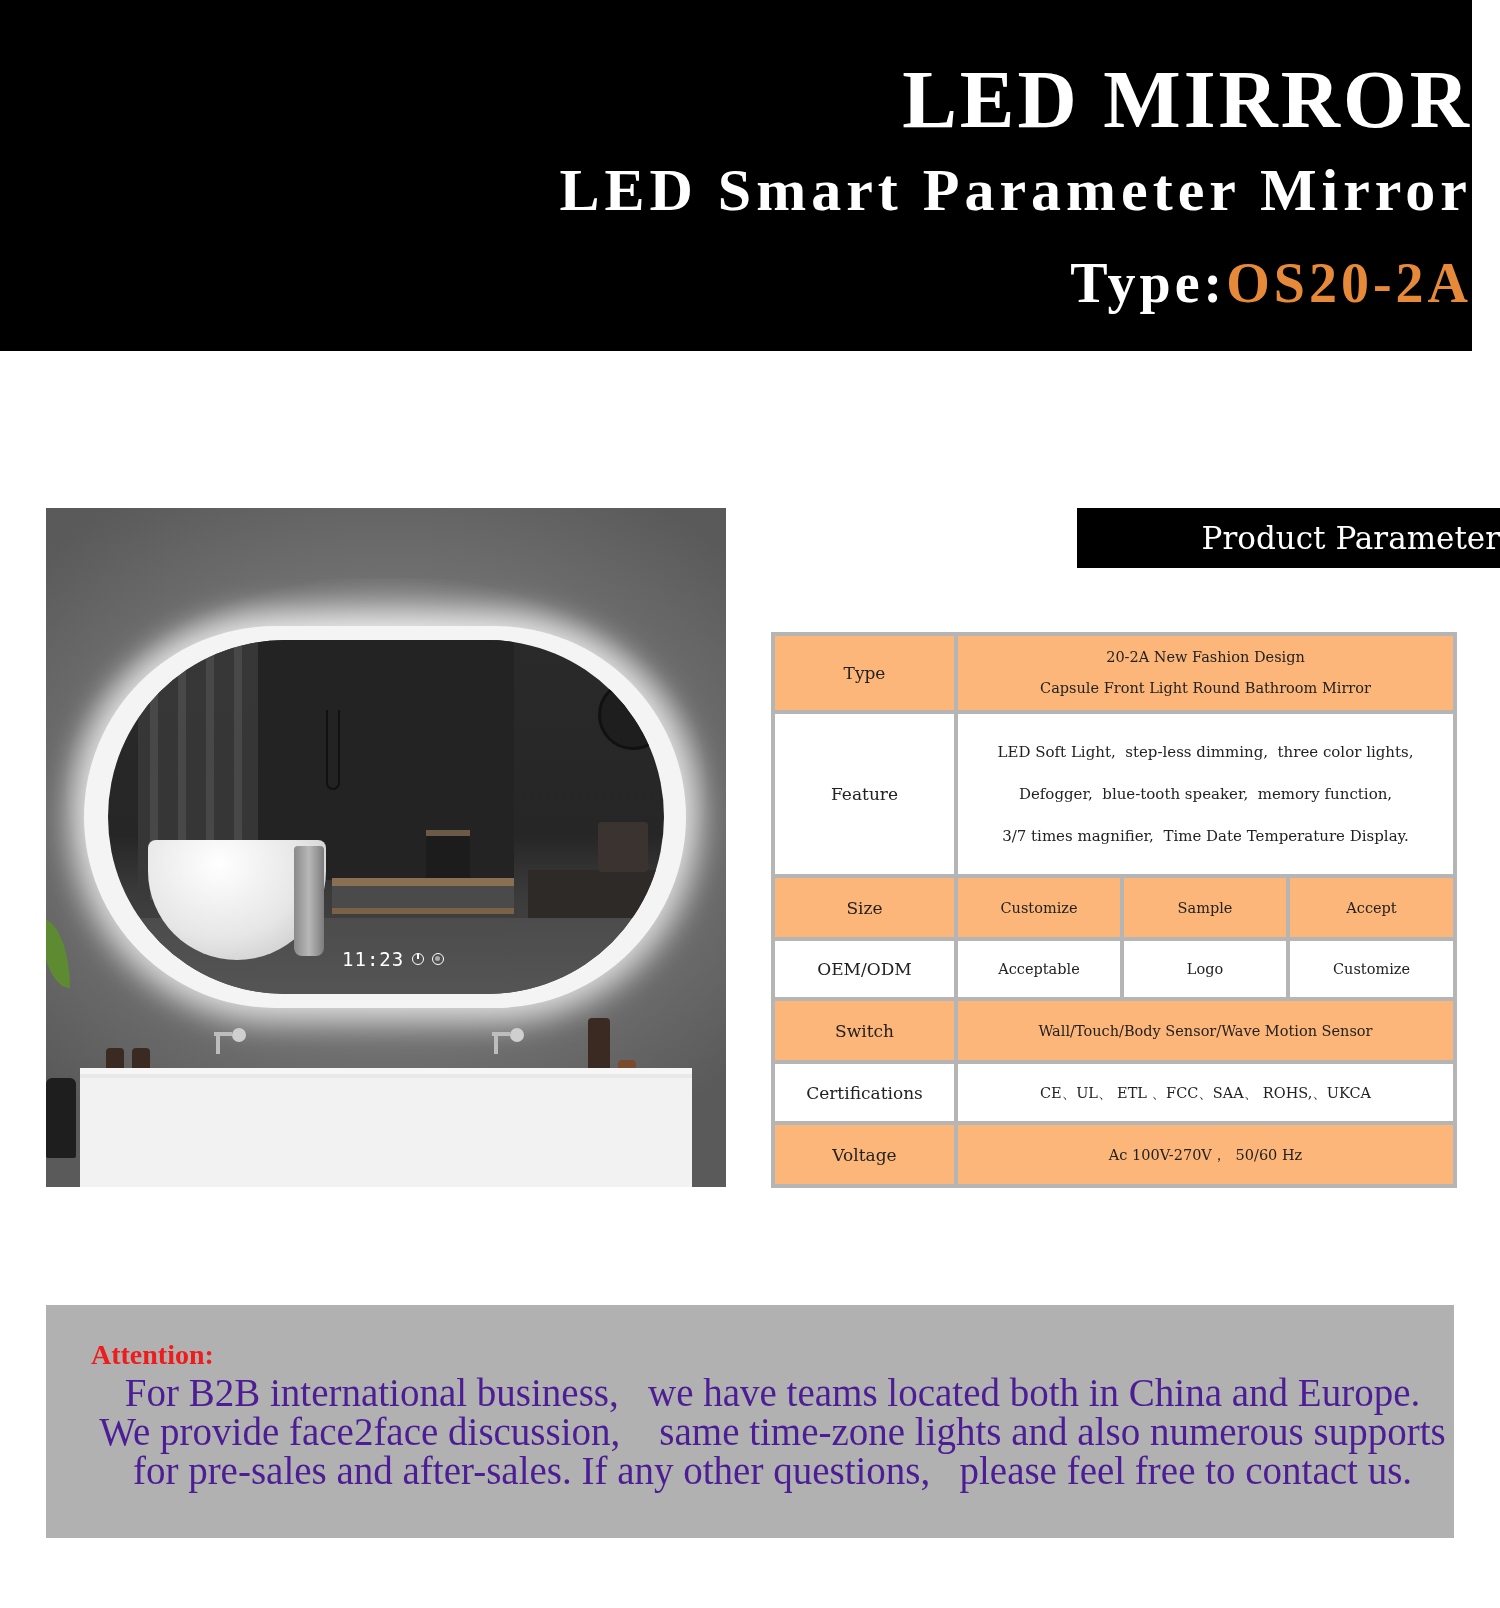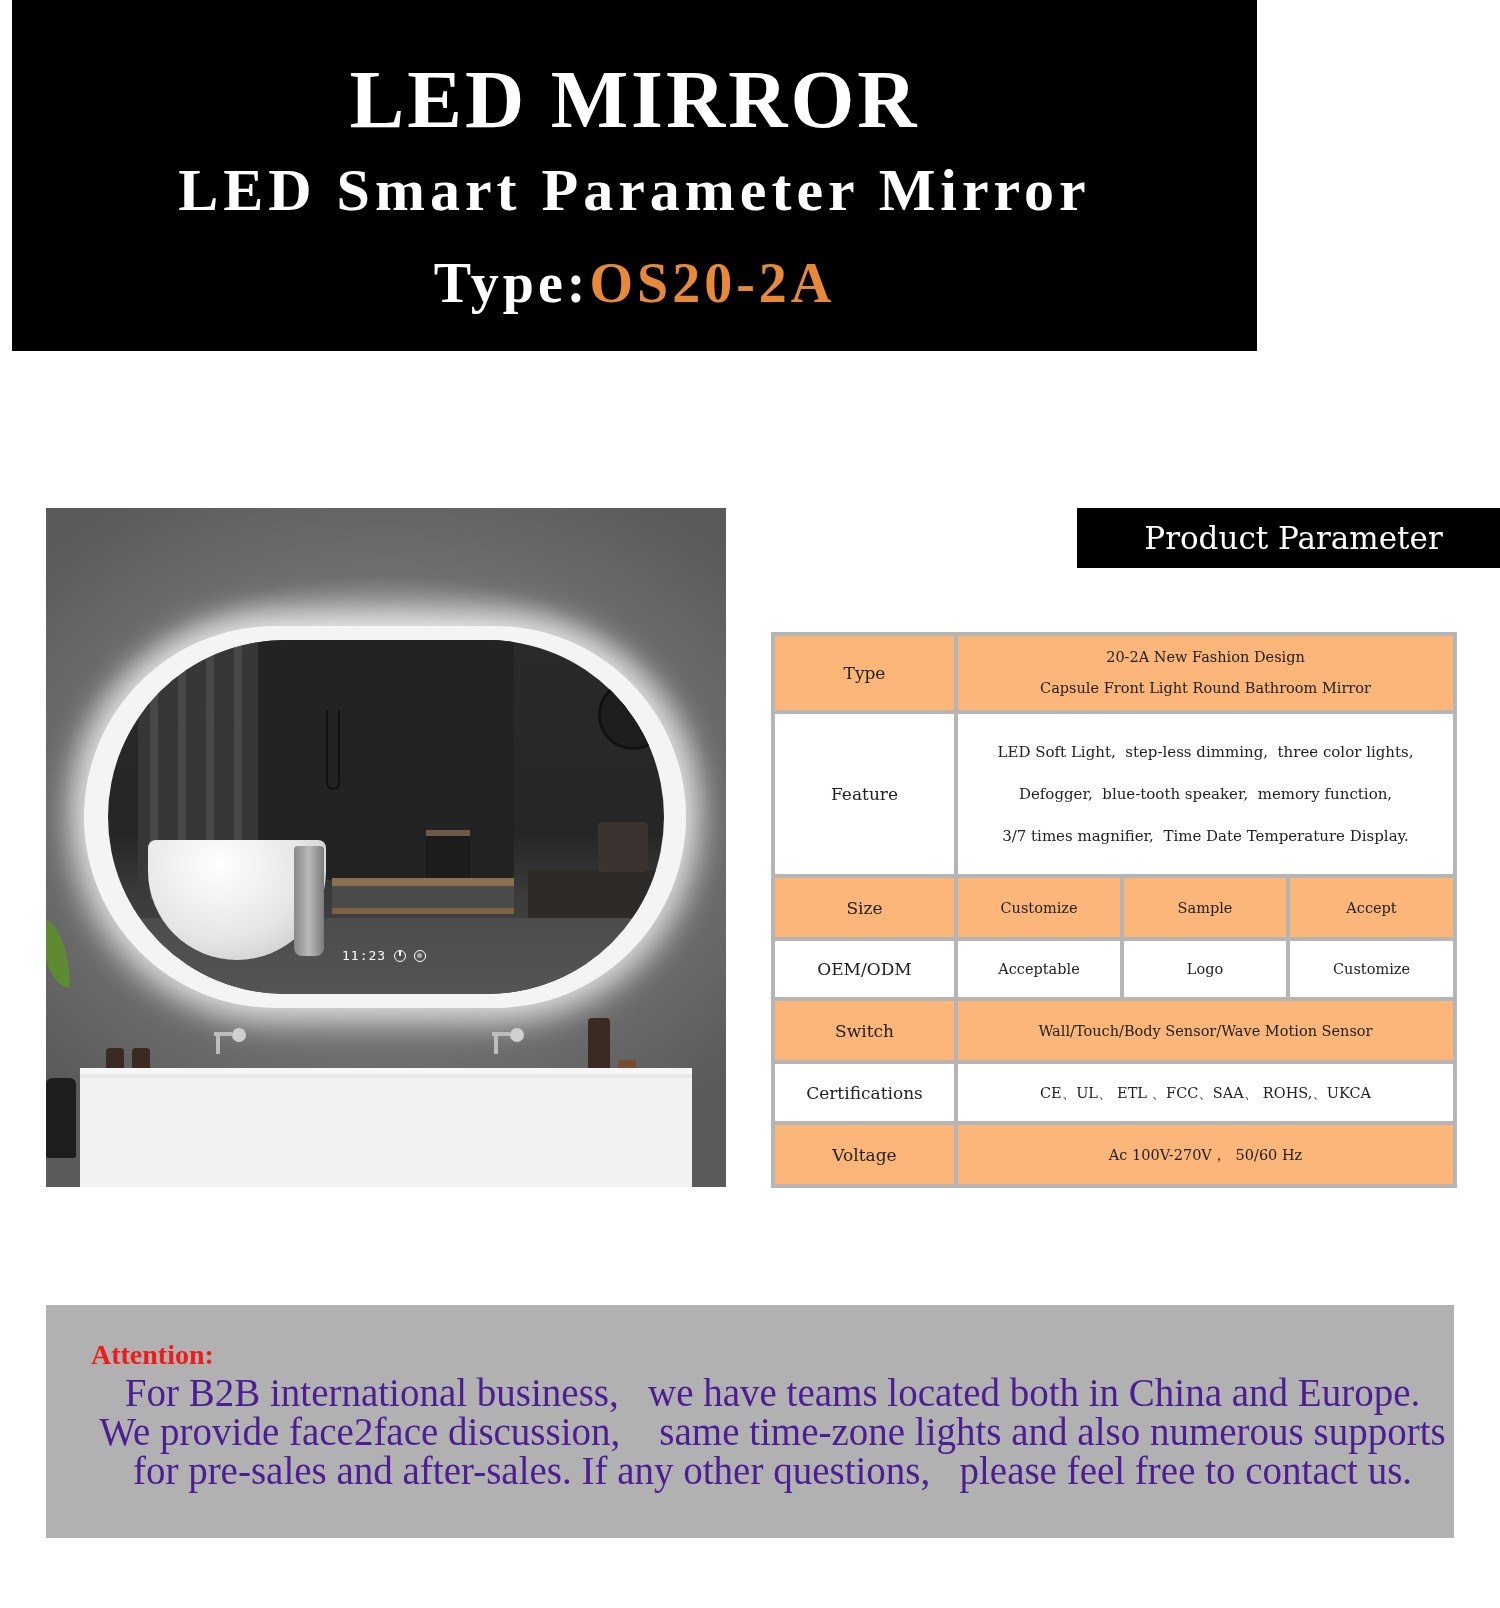--- a/index.html
+++ b/index.html
@@ -1,22 +1,22 @@
 <!DOCTYPE html>
 <html><head>
 <meta charset="utf-8">
 <style>
   * { box-sizing: border-box; margin: 0; padding: 0; }
   html, body { width: 1500px; height: 1608px; background: #ffffff; overflow: hidden; }
   body { position: relative; font-family: "DejaVu Serif", serif; }
 
   
   .banner {
-    position: absolute; left: 12px; top: 0; width: 1245px; height: 351px;
-    background: #000000; color: #ffffff; text-align: center;
+    position: absolute; left: 0; top: 0; width: 1472px; height: 351px;
+    background: #000000; color: #ffffff; text-align: right;
   }
   .banner .title {
     position: absolute; left: 0; right: 0; top: 52px;
     font-family: "Liberation Serif", serif; font-weight: bold;
     font-size: 82px; letter-spacing: 3px; line-height: 96px;
   }
   .banner .subtitle {
     position: absolute; left: 0; right: 0; top: 152px;
     font-family: "Liberation Serif", serif; font-weight: bold;
     font-size: 60px; letter-spacing: 5px; line-height: 76px;
@@ -92,21 +92,21 @@
     background: radial-gradient(ellipse at 40% 20%, #ffffff 0%, #e6e6e6 55%, #bdbdbd 100%);
     border-radius: 8px 8px 90px 90px;
   }
   .mirror-glass .towel {
     position: absolute; left: 186px; top: 206px; width: 30px; height: 110px;
     background: linear-gradient(90deg, #8a8a8a, #b8b8b8, #7c7c7c);
     border-radius: 4px 4px 8px 8px;
   }
   .mirror-glass .display {
     position: absolute; left: 234px; top: 308px;
-    color: #ffffff; font-family: "DejaVu Sans Mono", monospace; font-size: 13px;
+    color: #ffffff; font-family: "DejaVu Sans Mono", monospace; font-size: 19px;
     letter-spacing: 1px; display: flex; align-items: center; gap: 8px;
   }
   .mirror-glass .touch-btn {
     display: inline-block; width: 12px; height: 12px; border-radius: 50%;
     border: 1.5px solid #ffffff; position: relative;
   }
   .mirror-glass .touch-btn.power::after {
     content: ""; position: absolute; left: 4px; top: 0px; width: 1.5px; height: 5px; background: #fff;
   }
   .mirror-glass .touch-btn.defog::after {
@@ -136,21 +136,21 @@
   .photo .floor-strip {
     position: absolute; left: 0; top: 565px; width: 100%; height: 120px;
     background: #3a3a3a; z-index: -1;
   }
 
   
   .param-heading {
     position: absolute; left: 1077px; top: 508px; width: 423px; height: 60px;
     background: #000000; color: #ffffff;
     font-family: "DejaVu Serif", serif; font-size: 31px; line-height: 60px;
-    text-align: center; padding-left: 10px;
+    text-align: right; padding-left: 10px;
   }
 
   
   .param-table {
     position: absolute; left: 771px; top: 632px; width: 682px;
     border-collapse: collapse; table-layout: fixed;
     font-family: "DejaVu Serif", serif; color: #222222;
   }
   .param-table td {
     border: 4px solid #b5b5b5; text-align: center; vertical-align: middle;

